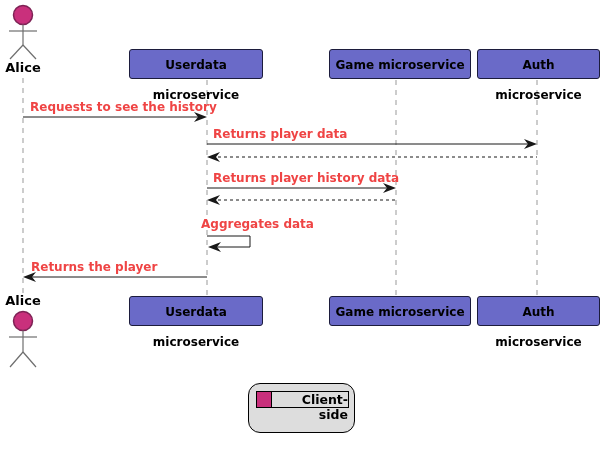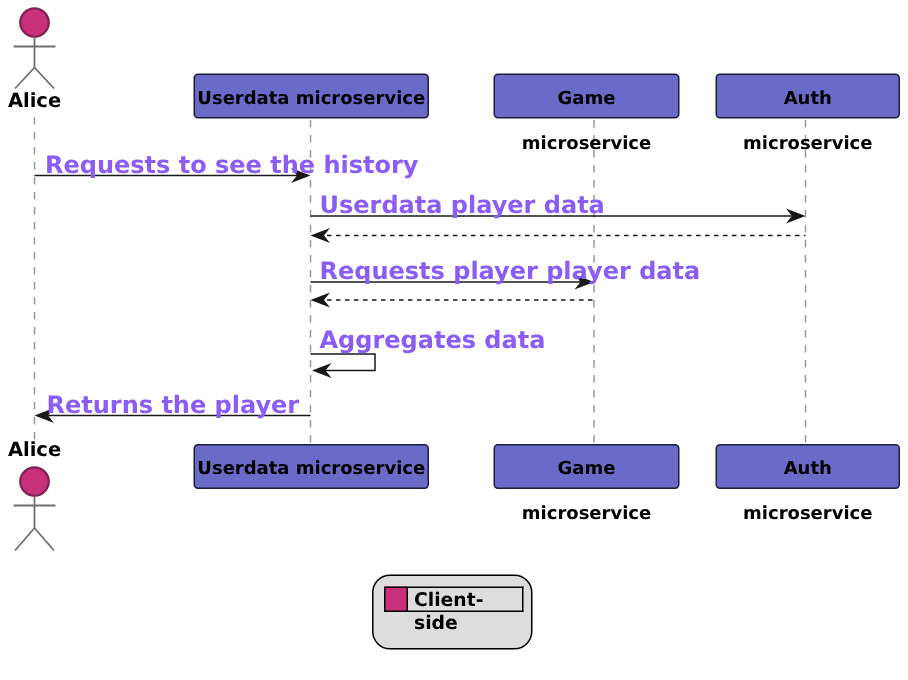--- a/index.html
+++ b/index.html
@@ -16,38 +16,38 @@
   .arrow-head{fill:var(--ink);stroke:none;}
   .actor-line{stroke:var(--actor-line);stroke-width:1.2;fill:none;}
   .actor-head{fill:var(--client);stroke:var(--client-border);stroke-width:1.5;}
   .participant{
     position:absolute;height:30px;line-height:30px;text-align:center;
     background:var(--server);border:1.6px solid var(--server-border);border-radius:3px;
     box-sizing:border-box;color:#000;font-size:12px;
   }
   .p-top{top:49px;}
   .p-bottom{top:296px;}
-  .p-userdata{left:129px;width:157px;}
-  .p-game{left:329px;width:124px;}
+  .p-userdata{left:129px;width:134px;}
+  .p-game{left:329px;width:142px;}
   .p-auth{left:477px;width:123px;}
   .actor-label{position:absolute;width:60px;text-align:center;font-size:13px;}
   .actor-label.top{left:-7px;top:60px;}
   .actor-label.bottom{left:-7px;top:293px;}
-  .msg-label{position:absolute;height:15px;white-space:nowrap;font-size:16px;color:#8b5cf6;}
+  .msg-label{position:absolute;height:15px;white-space:nowrap;font-size:12px;color:#ef4444;}
   .ml-0{left:30px;top:100px;}
   .ml-1{left:213px;top:127px;}
   .ml-3{left:213px;top:171px;}
-  .ml-5{left:213px;top:217px;}
+  .ml-5{left:201px;top:217px;}
   .ml-6{left:31px;top:260px;}
   .legend{
     position:absolute;left:248px;top:383px;width:107px;height:50px;box-sizing:border-box;
     background:var(--legend-bg);border:1.5px solid var(--legend-border);border-radius:12px;
   }
   .legend-table{position:absolute;left:7px;top:7px;}
-  .legend-row{display:flex;margin-top:-1px;}
+  .legend-row{display:flex;margin-top:-1px;text-align:right;}
   .legend-row:first-child{margin-top:0;}
   .legend-swatch{width:16px;height:17px;border:1px solid #000;box-sizing:border-box;}
   .legend-cell{
     width:77px;height:17px;line-height:15px;border:1px solid #000;border-left:none;
     box-sizing:border-box;background:var(--legend-bg);padding:0 0 0 4px;font-size:12.5px;
   }
 </style>
 </head>
 <body>
 
@@ -103,22 +103,22 @@
 
   <div class="participant p-top p-userdata">Userdata microservice</div>
   <div class="participant p-top p-game">Game microservice</div>
   <div class="participant p-top p-auth">Auth microservice</div>
 
   <div class="participant p-bottom p-userdata">Userdata microservice</div>
   <div class="participant p-bottom p-game">Game microservice</div>
   <div class="participant p-bottom p-auth">Auth microservice</div>
 
   <div class="msg-label ml-0">Requests to see the history</div>
-  <div class="msg-label ml-1">Userdata player data</div>
-  <div class="msg-label ml-3">Requests player player data</div>
+  <div class="msg-label ml-1">Returns player data</div>
+  <div class="msg-label ml-3">Returns player history data</div>
   <div class="msg-label ml-5">Aggregates data</div>
   <div class="msg-label ml-6">Returns the player</div>
 
   <div class="legend">
     <div class="legend-table">
       <div class="legend-row">
         <div class="legend-swatch" style="background-color: rgb(201, 48, 124);"></div>
         <div class="legend-cell">Client-side</div>
       </div>
     </div>

